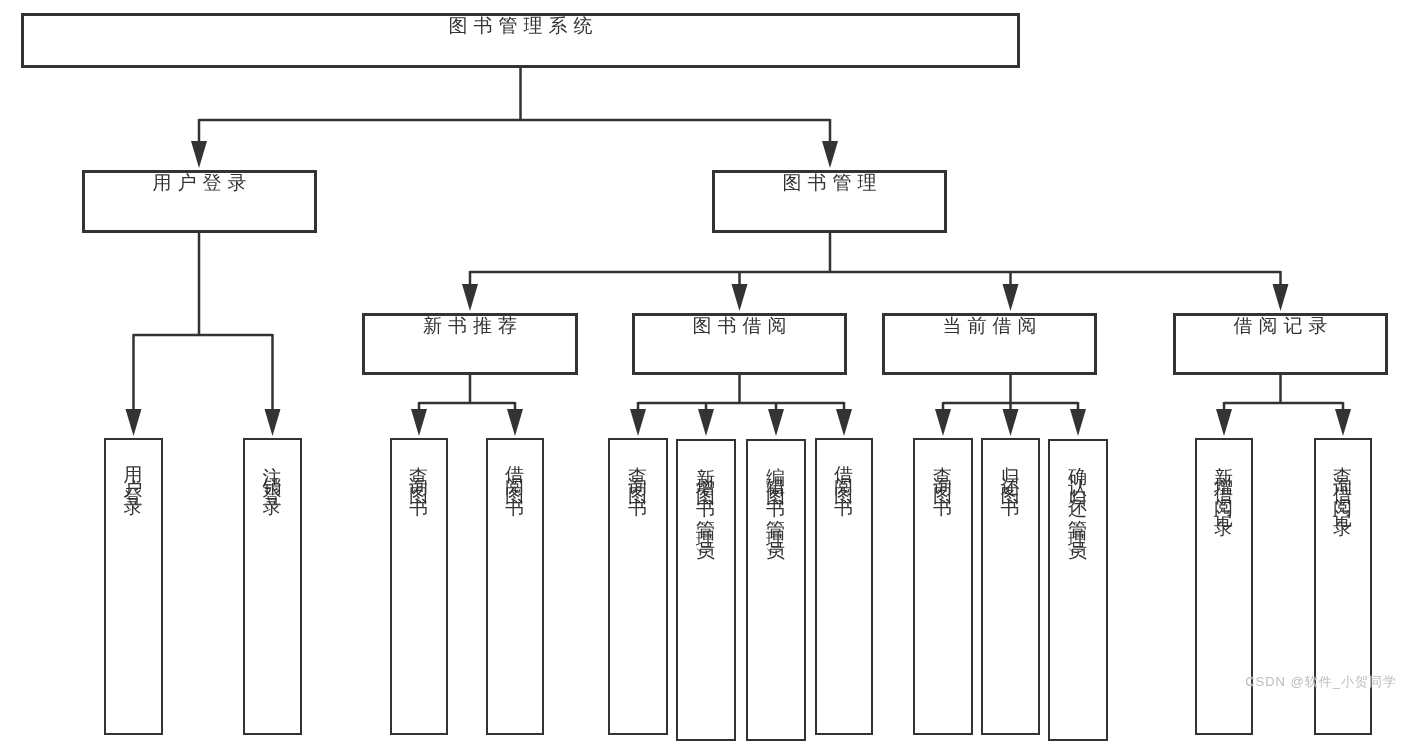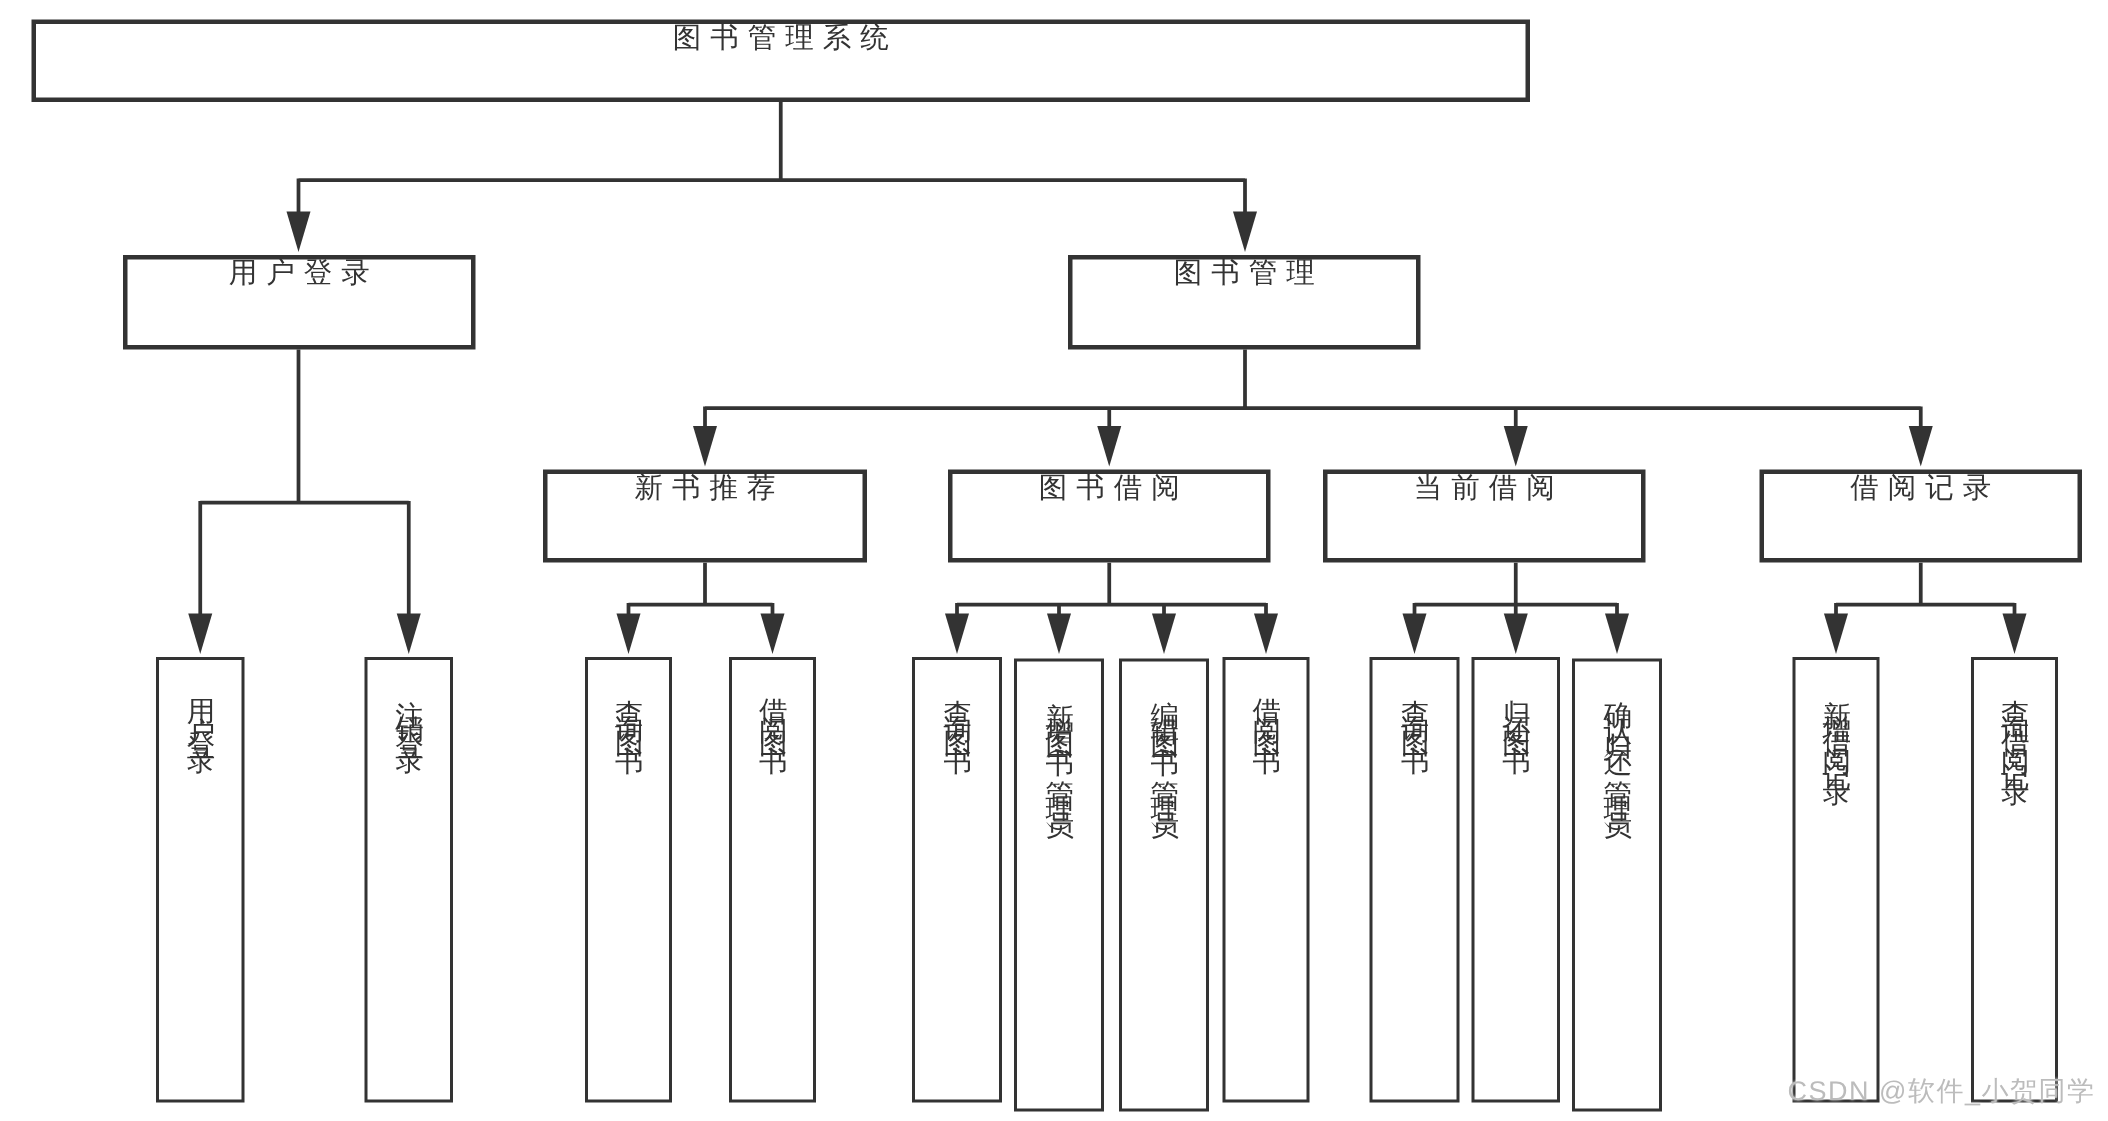--- a/index.html
+++ b/index.html
@@ -27,22 +27,22 @@
     white-space:nowrap;line-height:1;
   }
   .vlabel{
     writing-mode:vertical-rl;
     text-orientation:mixed;
     font-size:19px;letter-spacing:10.5px;padding-top:10.5px;
     line-height:1;white-space:nowrap;
   }
   .watermark{
     position:absolute;z-index:6;
-    top:715px;right:8px;
-    font-size:18px;letter-spacing:1px;
+    top:673px;right:8px;
+    font-size:13px;letter-spacing:1px;
     color:var(--wm,#bcbcbc);
     text-shadow:0 0 2px #ffffff;
     white-space:nowrap;
     text-align:right;
   }
 </style>
 </head>
 <body>
 
 <div class="canvas" style="--line: #333333; --text: #333333; --wm: #bcbcbc; --bg: #ffffff;">

